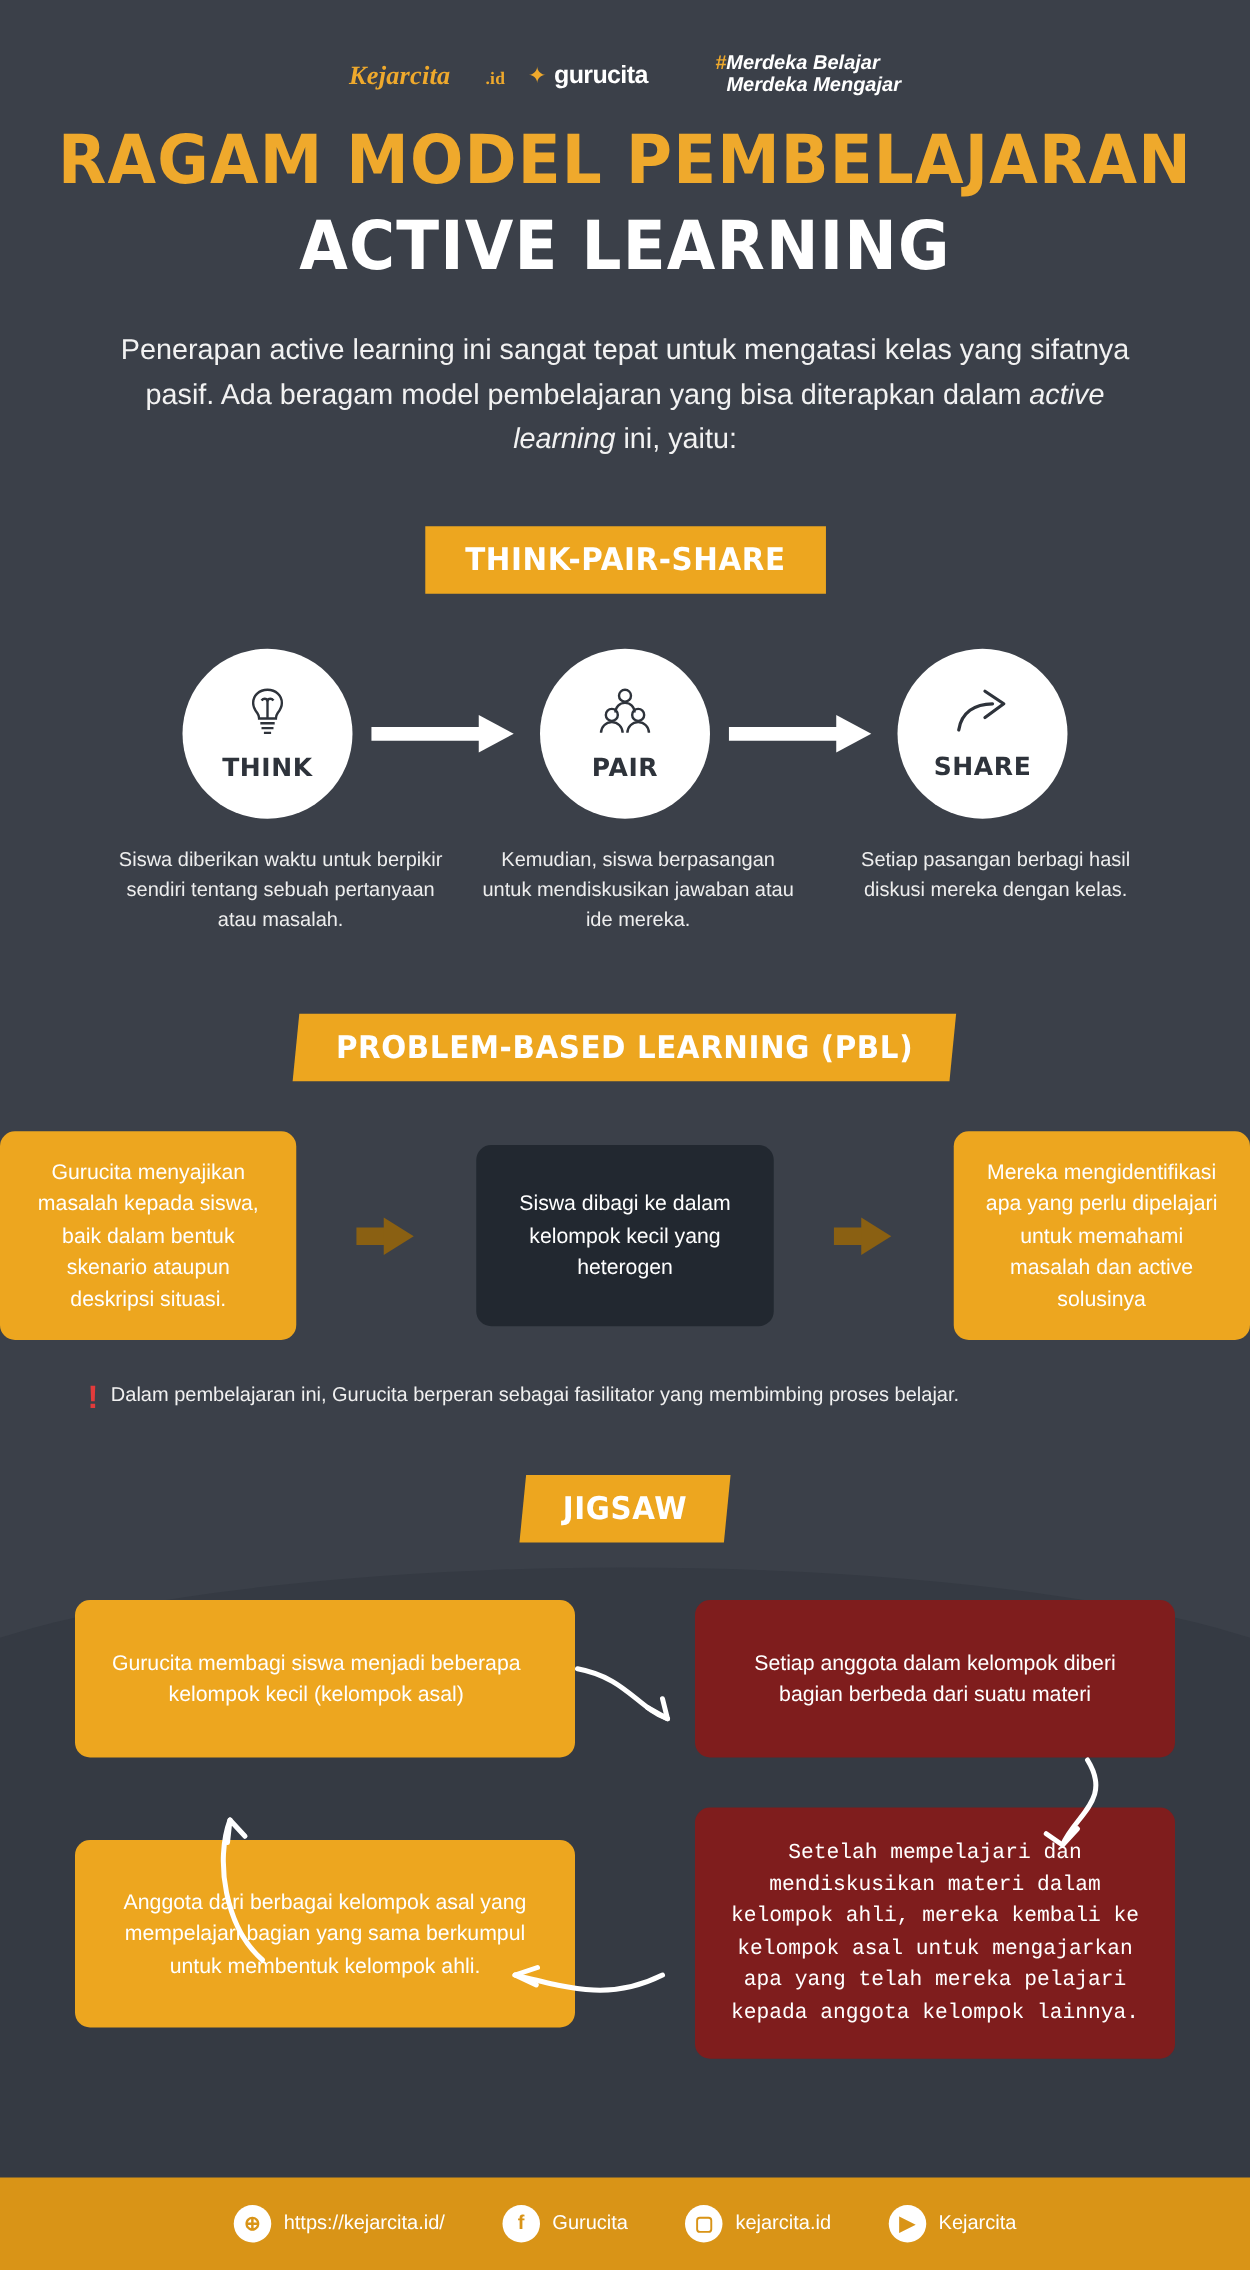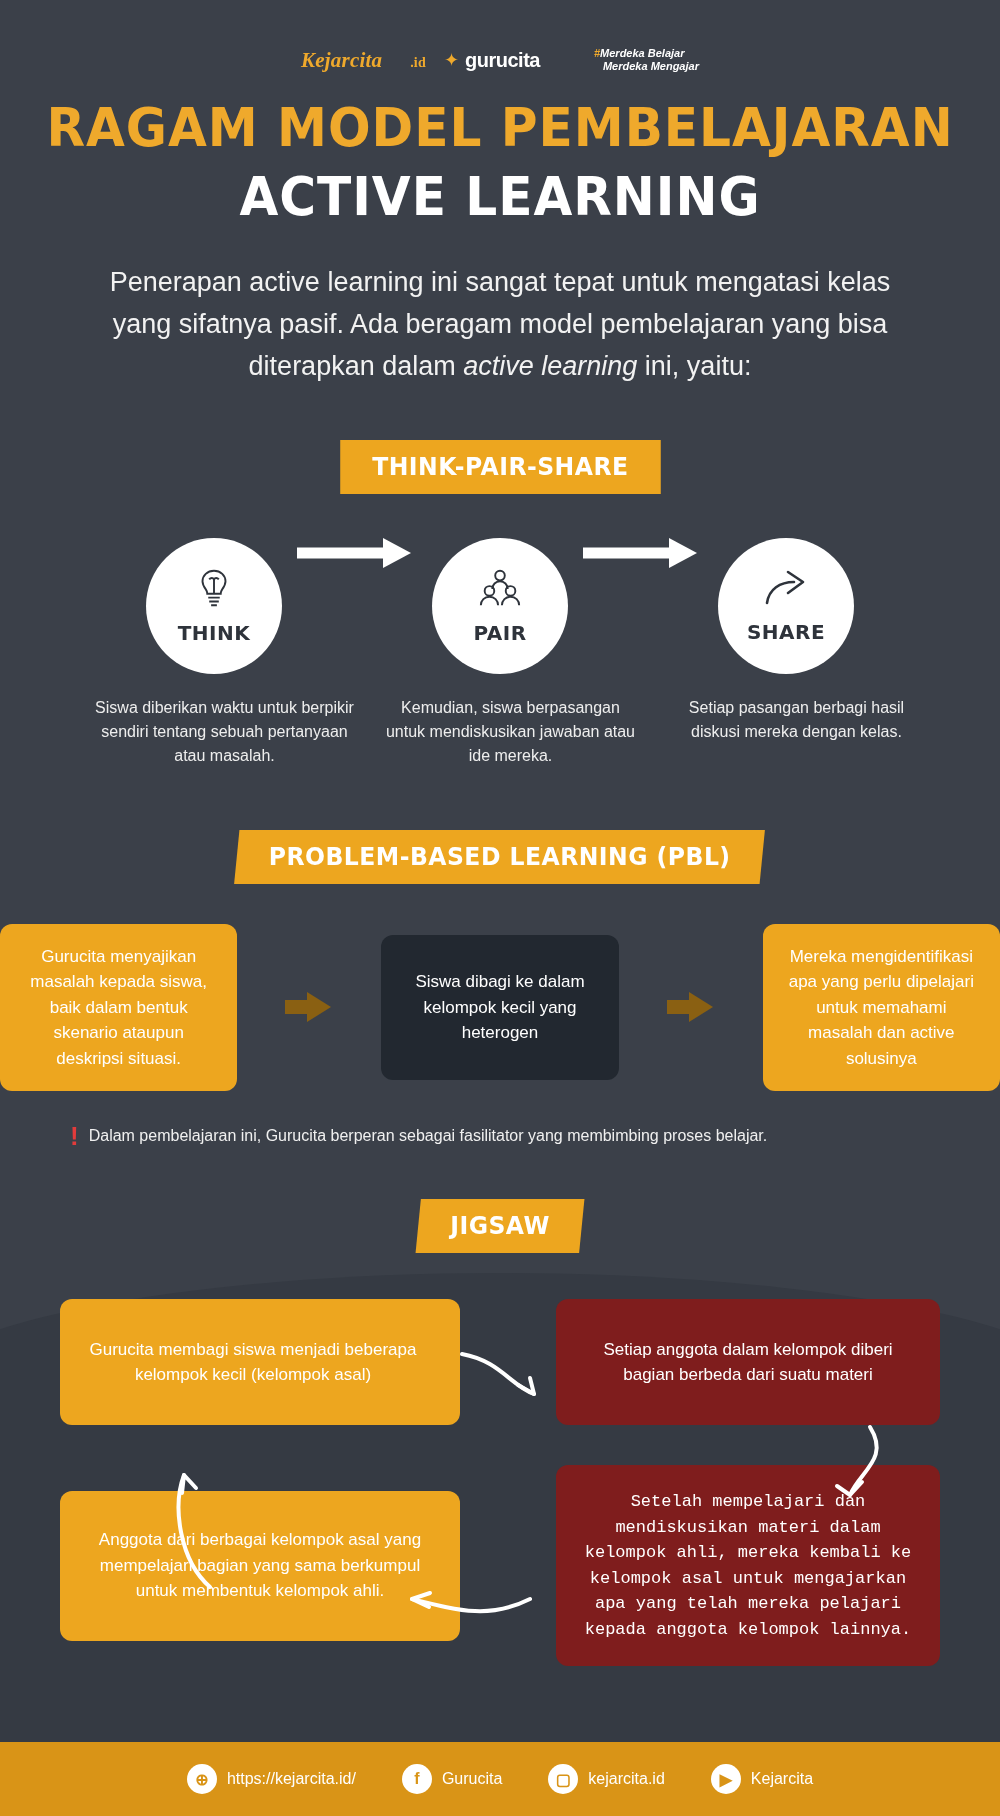--- a/index.html
+++ b/index.html
@@ -39,21 +39,21 @@
   }
   .brand-kejar .dotid { font-size: 14px; font-style: normal; padding-left: 28px; }
   .brand-guru {
     display: flex; align-items: center; gap: 6px;
   }
   .guru-mark { font-size: 18px; color: #efa92c; line-height: 1; }
   .brand-guru-text {
     font-size: 20px; font-weight: bold; color: #ffffff; letter-spacing: -.5px;
   }
   .brand-merdeka {
-    font-size: 11px; font-weight: bold; color: #ffffff; line-height: 1.15;
+    font-size: 16px; font-weight: bold; color: #ffffff; line-height: 1.15;
     font-style: italic;
     margin-left: 36px;
   }
   .brand-merdeka .hash { color: #efa92c; }
 
   
   .title-main {
     text-align: center;
     margin-top: 26px;
     font-size: 54px;
@@ -70,21 +70,21 @@
     font-weight: bold;
     letter-spacing: 1px;
     color: #ffffff;
     font-family: "DejaVu Sans", sans-serif;
     transform: scaleX(0.93);
   }
   .intro {
     width: 840px;
     margin: 34px auto 0;
     text-align: center;
-    font-size: 27px;
+    font-size: 23px;
     line-height: 1.55;
     color: #f2f2f2;
     font-weight: 300;
   }
   .intro i { font-style: italic; }
 
   
   .ribbon-wrap { display: flex; justify-content: center; }
   .ribbon {
     background: #eda61f;
@@ -97,21 +97,21 @@
     font-family: "DejaVu Sans", sans-serif;
     transform: scaleX(0.94);
   }
   .ribbon.skew { transform: scaleX(0.94) skewX(-6deg); }
   .ribbon.skew > span { display: inline-block; transform: skewX(6deg); }
 
   
   .tps { margin-top: 52px; }
   .tps-row {
     display: flex;
-    align-items: flex-start;
+    align-items: center;
     justify-content: center;
     gap: 0;
     margin-top: 44px;
   }
   .circle {
     width: 136px; height: 136px;
     border-radius: 50%;
     background: #ffffff;
     color: #2e333b;
     display: flex; flex-direction: column;

